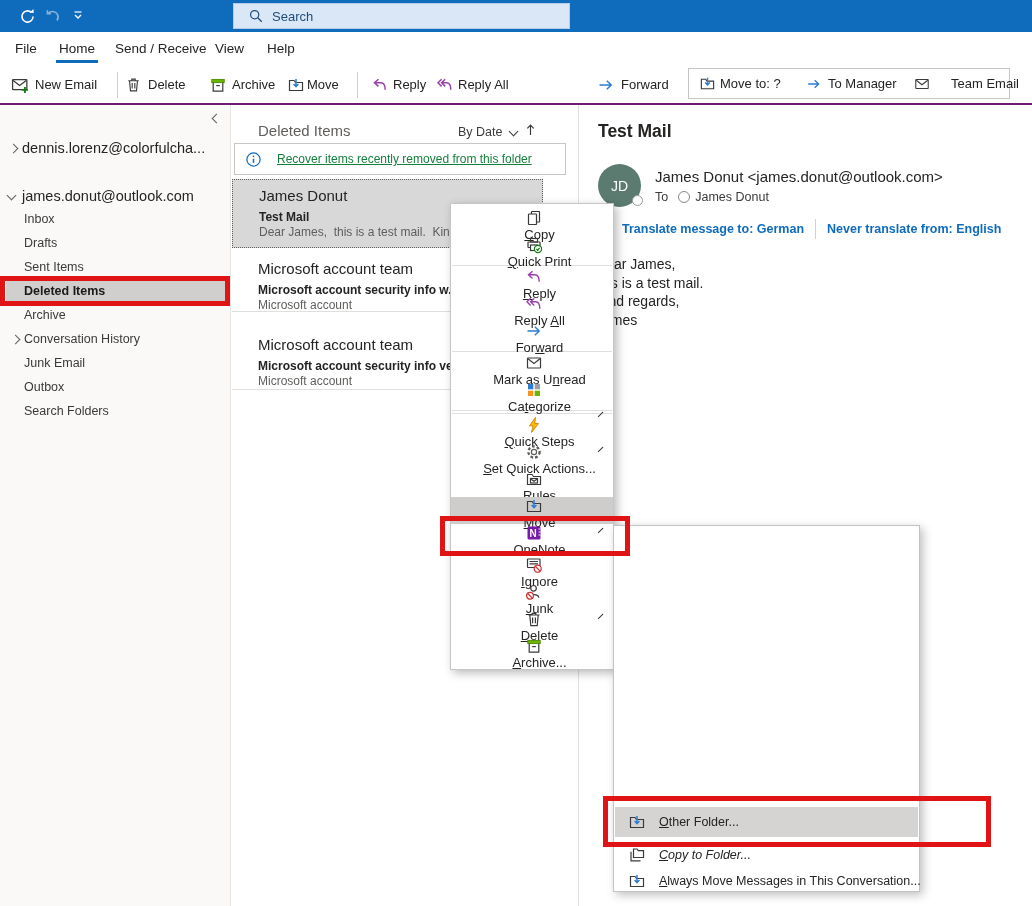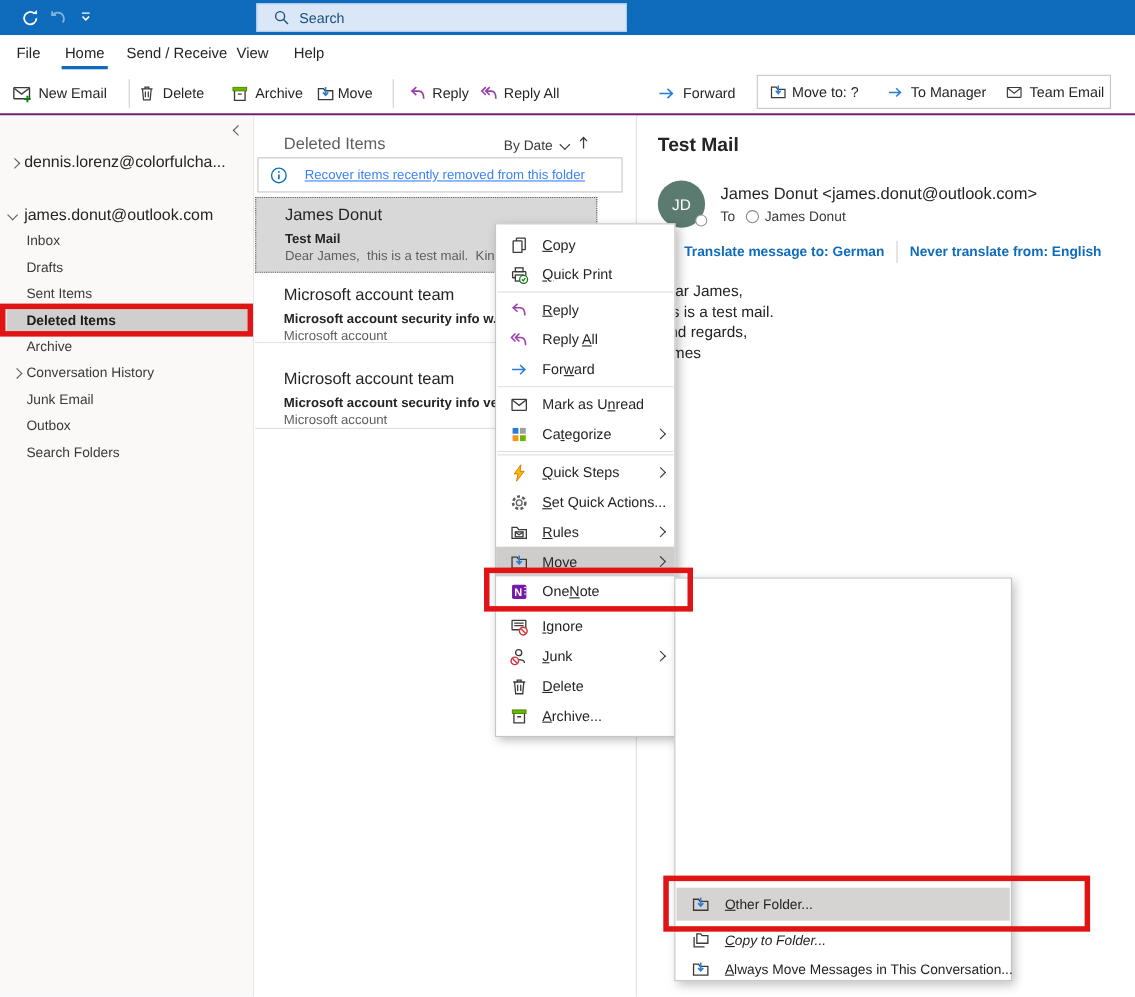--- a/index.html
+++ b/index.html
@@ -34,21 +34,21 @@
   .acct{position:absolute;left:0;width:231px;height:24px;display:flex;align-items:center;font-size:14.5px;color:#252423;white-space:nowrap;overflow:hidden;}
   .folder{position:absolute;left:0;width:231px;height:22px;display:flex;align-items:center;font-size:12.5px;color:#3b3a39;}
   .folder .flabel{margin-left:24px;}
   .folder.selected .selbg{position:absolute;left:6px;top:0;width:219px;height:22px;background:#d1cfcd;}
   .folder.selected .flabel{font-weight:bold;color:#1b1a19;position:relative;}
   
   .listpane{left:231px;top:105px;width:348px;height:801px;background:#fff;border-right:1px solid #e1dfdd;box-sizing:border-box;}
   .list-title{position:absolute;left:27px;top:17px;font-size:15px;color:#605e5c;}
   .sort{position:absolute;left:227px;top:20px;font-size:12.5px;color:#3b3a39;display:flex;align-items:center;}
   .banner{position:absolute;left:3px;top:38px;width:332px;height:32px;border:1px solid #c8c6c4;background:#fff;display:flex;align-items:center;box-sizing:border-box;}
-  .banner a{font-size:12px;color:#3b82f6;text-decoration:underline;margin-left:15px;}
+  .banner a{font-size:12px;color:#15803d;text-decoration:underline;margin-left:15px;}
   .email{position:absolute;left:1px;width:311px;box-sizing:border-box;background:#fff;}
   .email .sender{position:absolute;left:26px;font-size:15px;color:#252423;white-space:nowrap;}
   .email .subject{position:absolute;left:26px;font-size:12px;font-weight:600;color:#252423;white-space:pre;}
   .email .preview{position:absolute;left:26px;font-size:12px;color:#605e5c;white-space:pre;}
   .email.selected{background:#d8d8d8;border:1px dotted #605e5c;}
   .email.plain{border-bottom:1px solid #e1dfdd;}
   
   .readpane{left:580px;top:105px;width:452px;height:801px;background:#fff;}
   .subject-line{position:absolute;left:18px;top:16px;font-size:17.5px;font-weight:600;color:#252423;}
   .avatar{position:absolute;left:18px;top:59px;width:43px;height:43px;border-radius:50%;background:#5b7a70;color:#fff;
@@ -56,21 +56,21 @@
   .presence{position:absolute;left:52px;top:90px;width:11px;height:11px;border-radius:50%;background:#fff;border:1.5px solid #9a9896;box-sizing:border-box;}
   .sender-line{position:absolute;left:75px;top:63px;font-size:15px;color:#242424;white-space:nowrap;}
   .to-line{position:absolute;left:75px;top:85px;font-size:12.5px;color:#3b3a39;display:flex;align-items:center;}
   .to-circle{display:inline-block;width:10px;height:10px;border:1px solid #8a8886;border-radius:50%;margin:0 5px 0 10px;}
   .translate{position:absolute;left:42px;top:114px;font-size:12.5px;font-weight:600;color:#0f6cbd;display:flex;align-items:center;}
   .tdiv{display:inline-block;width:1px;height:20px;background:#d2d0ce;margin:0 11px;}
   .bodytext{position:absolute;left:16px;top:150px;font-size:14px;color:#242424;line-height:18.5px;}
   
   .ctxmenu{left:450px;top:203px;width:164px;background:#fff;border:1px solid #c8c6c4;box-shadow:3px 3px 9px rgba(0,0,0,.28);
            box-sizing:border-box;padding:5px 0 5px 0;z-index:50;}
-  .mi{display:flex;align-items:center;height:27px;padding:0 9px 0 12px;position:relative;}
+  .mi{display:flex;align-items:center;height:27px;padding:0 9px 0 12px;position:relative;flex-direction:column;}
   .mi .ic{width:18px;height:18px;flex:0 0 18px;}
   .mi .lbl{margin-left:12px;font-size:13px;color:#252423;white-space:nowrap;}
   .mi .key{text-decoration:underline;}
   .mi .mi-chev{margin-left:auto;width:6px;height:6px;border-right:1.4px solid #3b3a39;border-bottom:1.4px solid #3b3a39;transform:rotate(-45deg);}
   .mi.hl{background:#cfcdcb;}
   .msep{height:1px;background:#e1dfdd;margin:2px 1px;}
   
   .submenu{left:613px;top:525px;width:307px;height:367px;background:#fff;border:1px solid #c3c3c3;
            box-shadow:3px 3px 9px rgba(0,0,0,.25);box-sizing:border-box;z-index:55;}
   .smsep{position:absolute;left:1px;right:1px;top:274px;height:1px;background:#d8d6d4;}
@@ -215,21 +215,21 @@
         <path d="M2.5 9 H13.5 M9.8 4.8 L14.2 9 L9.8 13.2"></path>
       </svg>
     </span>
     <span class="tb-label" style="left:139px;height:29px;">To Manager</span>
     <span class="tb-icon" style="left:225px;top:7px;">
       <svg width="16" height="16" viewBox="0 0 18 18" fill="none" stroke="#3b3a39" stroke-width="1.2">
         <rect x="2" y="4" width="14" height="10" rx="0.5"></rect>
         <path d="M2.5 4.8 L9 9.8 L15.5 4.8"></path>
       </svg>
     </span>
-    <span class="tb-label" style="left:247px;height:29px;">Team Email</span>
+    <span class="tb-label" style="left:262px;height:29px;">Team Email</span>
   </div>
   <span class="chev down dark abs" style="left:1021px;top:82px;"></span>
 </div>
 
 <div class="abs sidebar">
   <span class="chev left abs" style="left:213px;top:10px;"></span>
   <div class="acct" style="top:31px;">
     <span class="chev right abs" style="left:10px;top:9px;"></span>
     <span style="margin-left:22px;">dennis.lorenz@colorfulcha...</span>
   </div>

